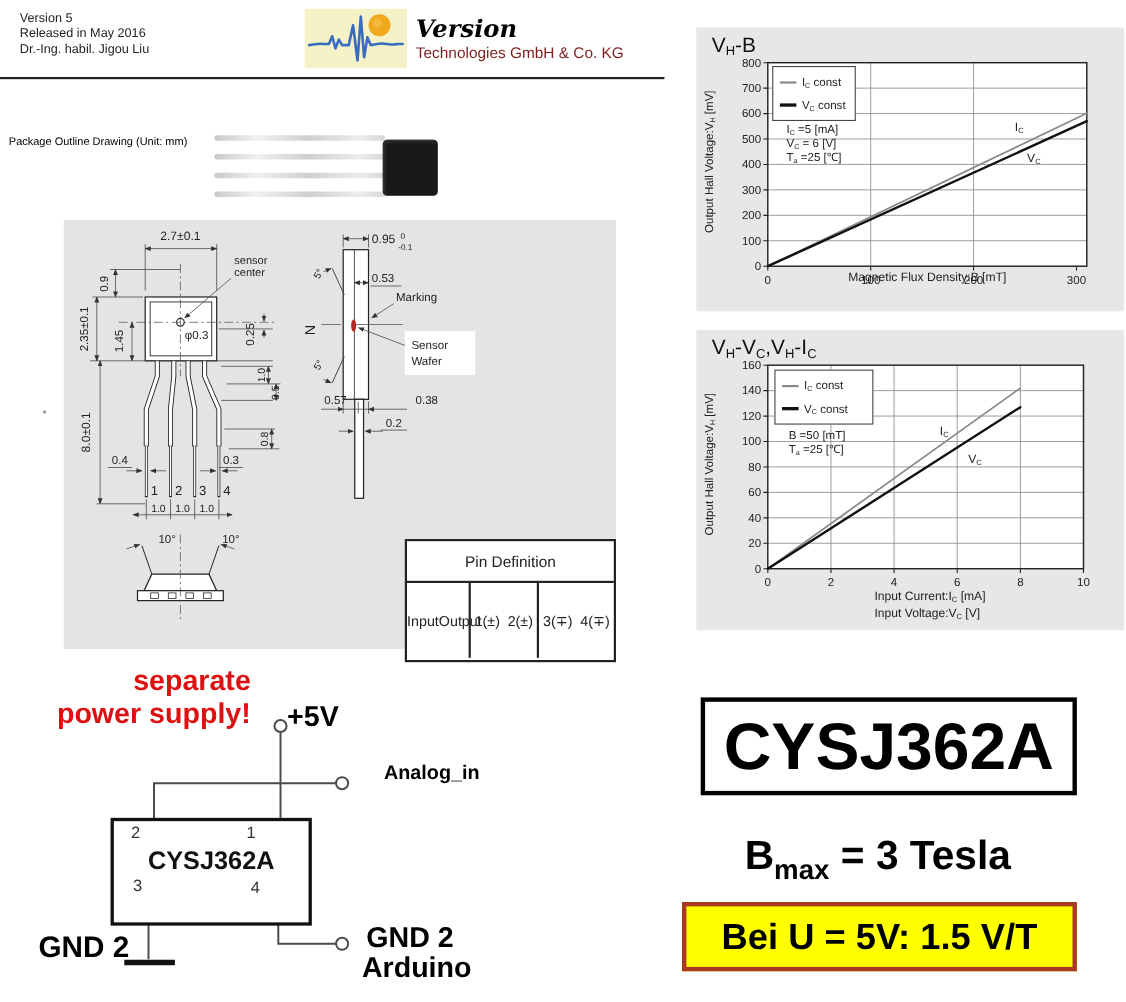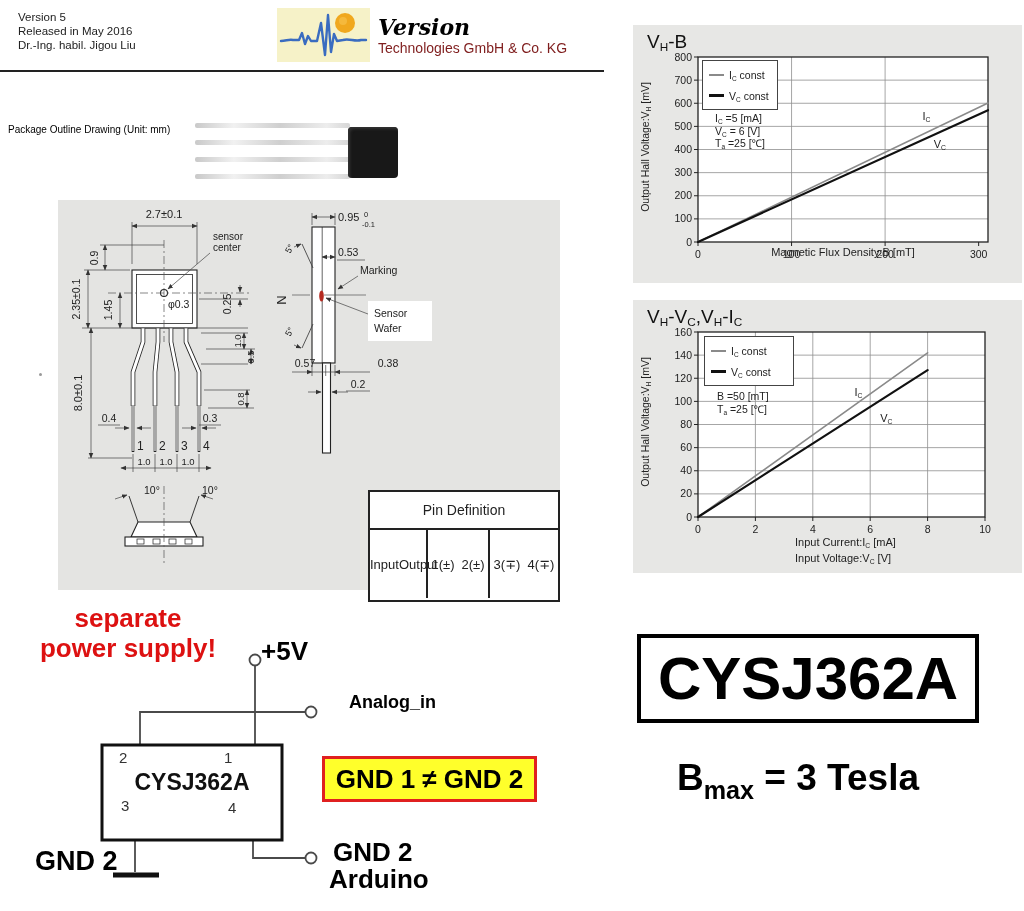--- a/index.html
+++ b/index.html
@@ -48,21 +48,21 @@
   .legend-entry{display:flex;align-items:center;height:21px;}
   .sw{display:inline-block;width:15px;border-top:2px solid #888;margin-right:5px;}
   .conditions{position:absolute;font-size:10.5px;line-height:12.5px;color:#222;}
   #chart1 .conditions{left:82px;top:87px;}
   #chart2 .conditions{left:84px;top:90px;}
   .xlabel-c{position:absolute;left:65px;top:221px;width:290px;text-align:center;font-size:11px;color:#222;}
   #chart2 .xlabel-l{position:absolute;left:162px;top:235px;font-size:11px;line-height:15.5px;color:#222;text-align:left;}
   .series-label{position:absolute;font-size:11px;color:#222;}
   
   #circuit-svg{left:20px;top:600px;}
-  #warning{left:28px;top:603px;width:200px;text-align:center;color:#dd1111;font-weight:bold;
+  #warning{left:28px;top:603px;width:200px;text-align:right;color:#dd1111;font-weight:bold;
            font-size:26px;line-height:30px;}
   .circ-label{font-weight:bold;color:#000;}
   #vcc-label{left:225px;top:636px;font-size:26px;margin-left:36px;}
   #analog-label{left:349px;top:692px;font-size:18px;}
   #chip-label{left:102px;top:769px;width:180px;text-align:center;font-size:23px;font-weight:bold;}
   .pin-num{font-size:15px;color:#333;}
   #pin-tl{left:119px;top:749px;} #pin-tr{left:224px;top:749px;}
   #pin-bl{left:121px;top:797px;} #pin-br{left:228px;top:799px;}
   #gnd1-label{left:35px;top:846px;font-size:27px;}
   #gnd2-label{left:333px;top:837px;font-size:26px;}
@@ -434,19 +434,19 @@
   <div id="vcc-label" class="abs circ-label">+5V</div>
   <div id="analog-label" class="abs circ-label">Analog_in</div>
   <div id="chip-label" class="abs">CYSJ362A</div>
   <div id="pin-tl" class="abs pin-num">2</div>
   <div id="pin-tr" class="abs pin-num">1</div>
   <div id="pin-bl" class="abs pin-num">3</div>
   <div id="pin-br" class="abs pin-num">4</div>
   <div id="gnd1-label" class="abs circ-label">GND 2</div>
   <div id="gnd2-label" class="abs circ-label">GND 2</div>
   <div id="arduino-label" class="abs circ-label">Arduino</div>
-  <div id="note-box" class="abs">GND 1 ≠ GND 2</div>
 
   <div id="part-box" class="abs">CYSJ362A</div>
   <div id="bmax" class="abs">B<sub>max</sub> = 3 Tesla</div>
+  <div id="sens-box" class="abs">Bei U = 5V:  1.5 V/T</div>
 
   <div id="tiny-dot" class="abs"></div>
 </div>
 
 </body></html>

